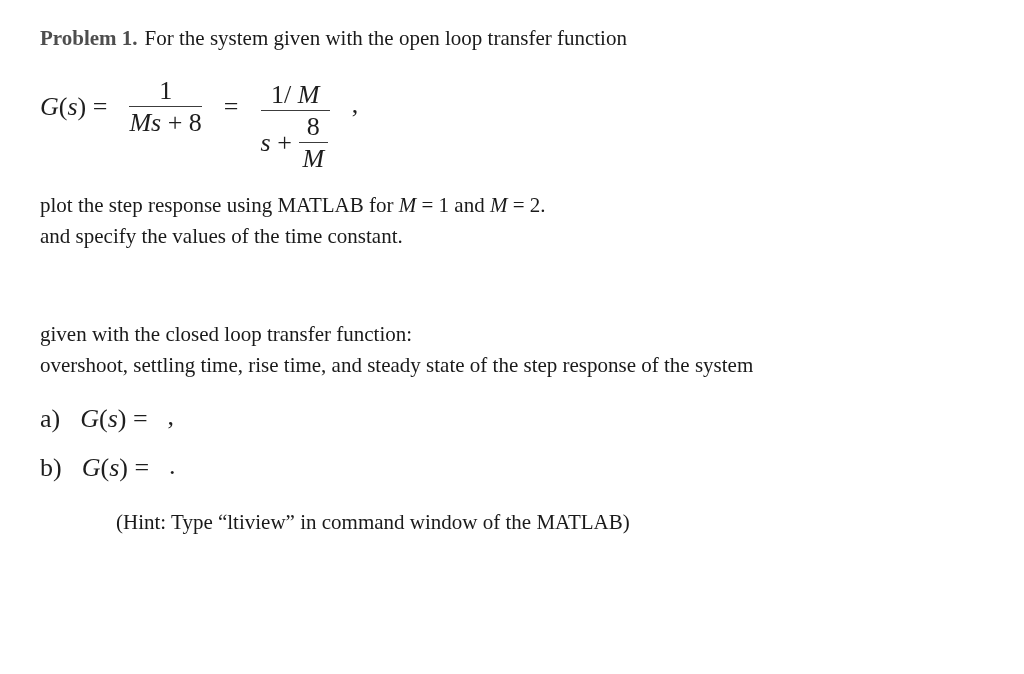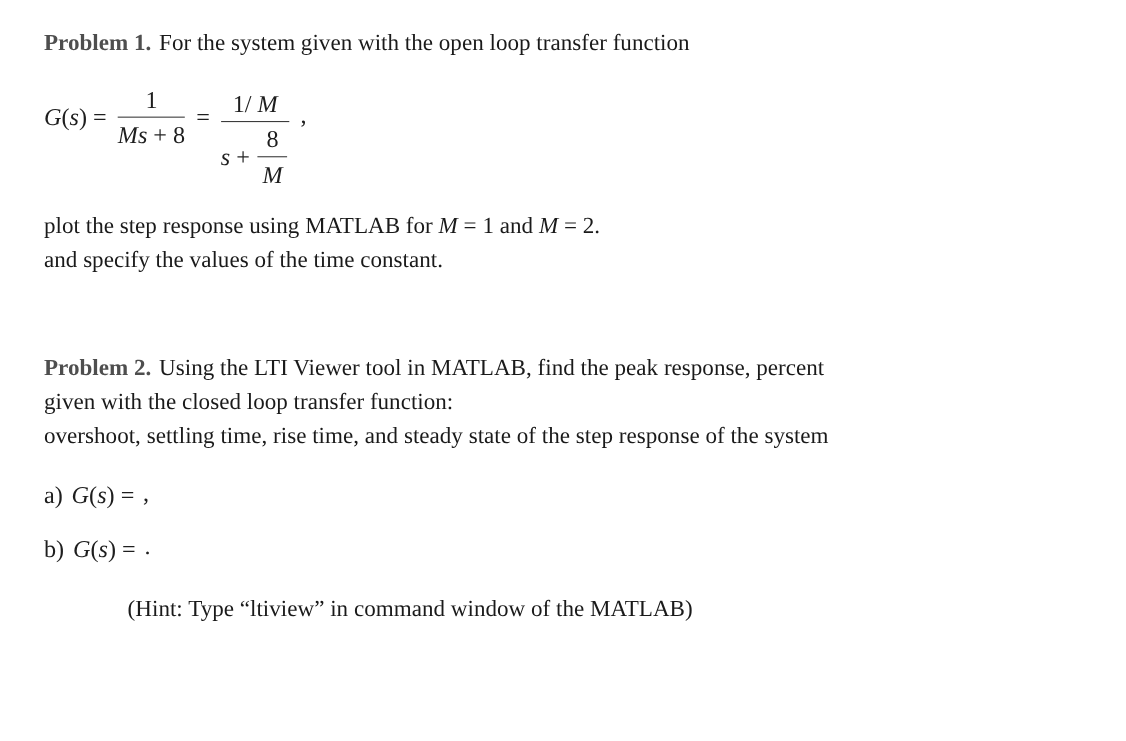--- a/index.html
+++ b/index.html
@@ -19,24 +19,24 @@
   .para { max-width: 880px; }
   .prob-heading {
     color: #4e4e4e;
     font-weight: bold;
     margin-right: 7px;
   }
   
   .formula {
     display: flex;
     align-items: center;
-    font-size: 22px;
+    font-size: 26px;
     line-height: 27px;
     color: #1e1e1e;
-    gap: 8px;
+    gap: 20px;
   }
   .formula-1 { margin-top: 10px; height: 84px; }
   .frac {
     display: inline-flex;
     flex-direction: column;
     text-align: center;
     margin: 0 2px;
   }
   .frac > .num {
     border-bottom: 1.6px solid #3c3c3c;
@@ -93,23 +93,20 @@
   </div>
 
   <div class="para report-block">
     <div>
       <span>and specify the values of the time constant.</span>
     </div>
   </div>
 
   <div class="para p2-block">
     <div>
-      <b class="prob-heading">Problem 2.</b><span>Using the LTI Viewer tool in MATLAB, find the peak response, percent</span>
-    </div>
-    <div>
       <span>given with the closed loop transfer function:</span>
     </div>
     <div>
       <span>overshoot, settling time, rise time, and steady state of the step response of the system</span>
     </div>
   </div>
 
   <div class="formula formula-a">
     <span class="mtext">a)</span>
     <span class="mtext"><i>G</i>(<i>s</i>) =</span>

